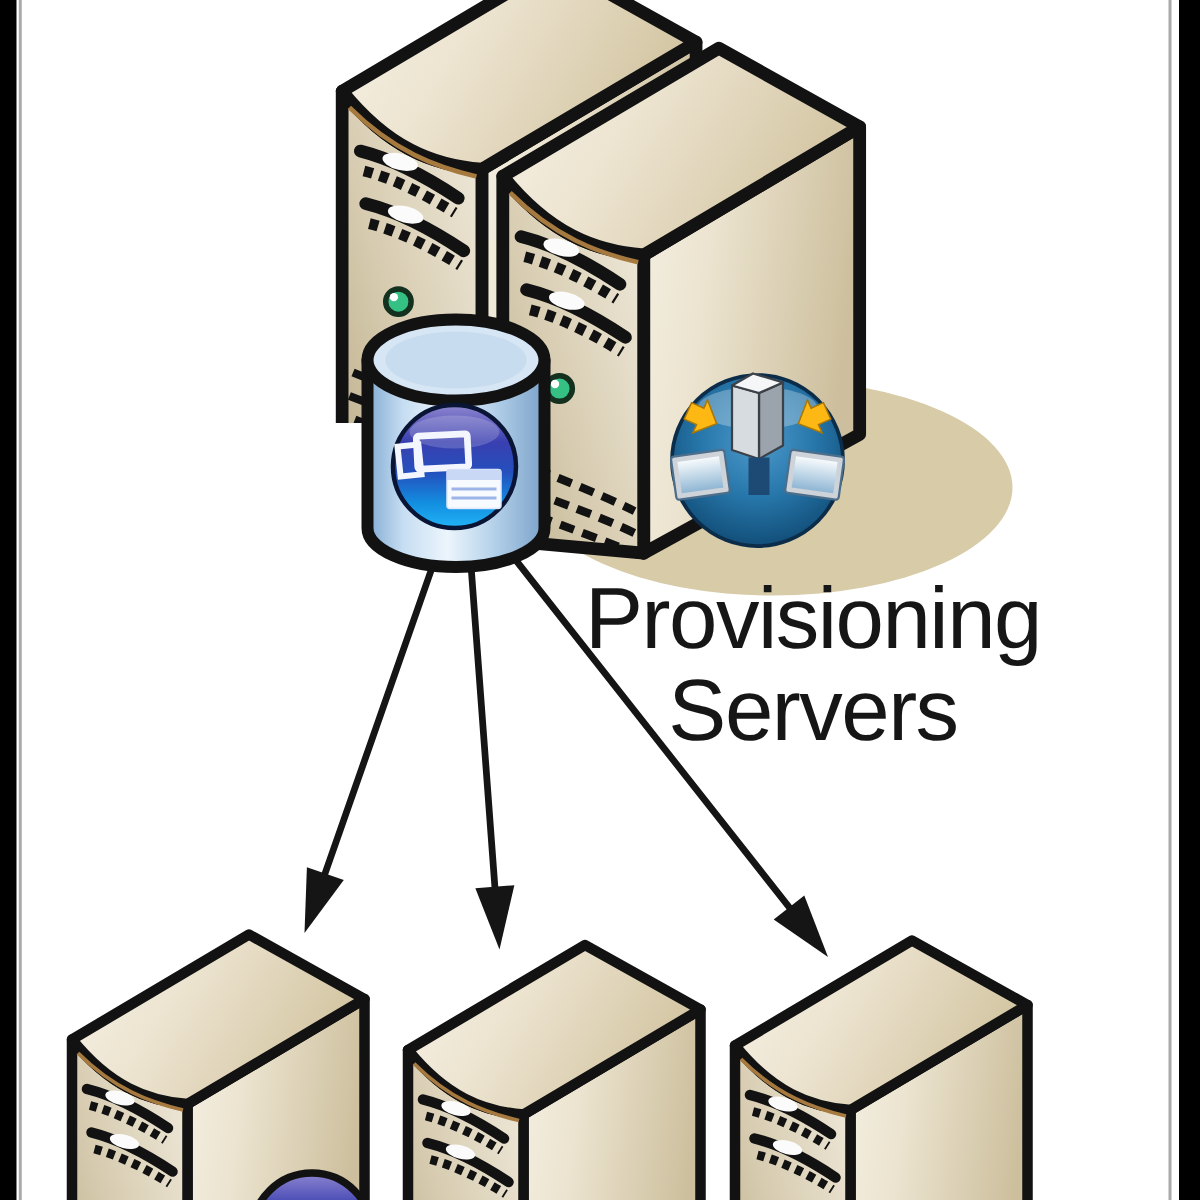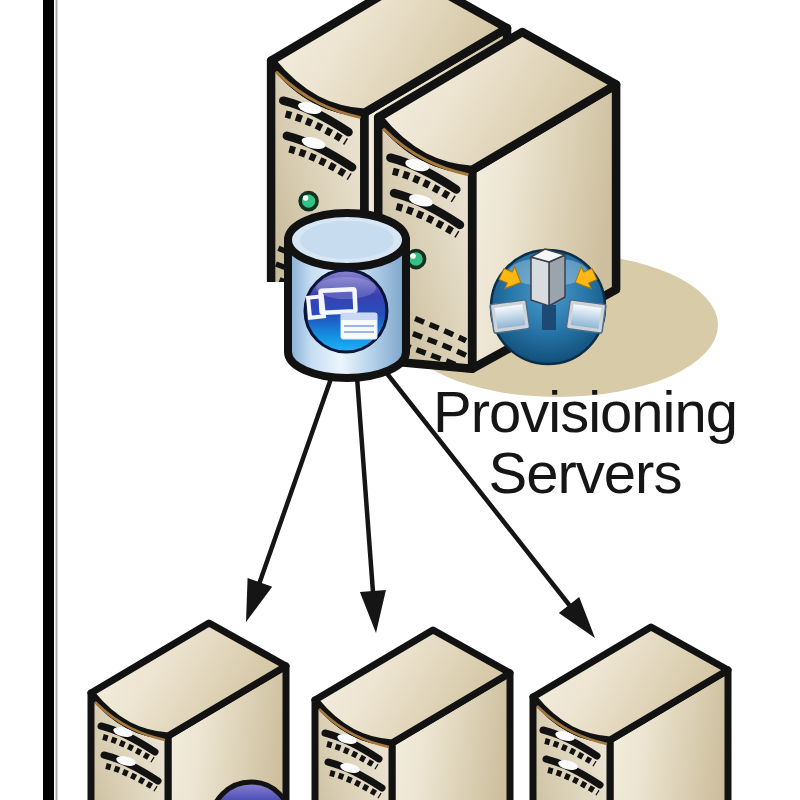--- a/index.html
+++ b/index.html
@@ -1,16 +1,16 @@
 <!DOCTYPE html>
 <html><head>
 <meta charset="utf-8">
 <style>
   html,body{margin:0;padding:0;width:800px;height:800px;background:#fff;overflow:hidden;}
-  #stage{width:708px;height:800px;position:relative;font-family:"Liberation Sans",sans-serif;padding-left:43px;}
+  #stage{width:708px;height:800px;position:relative;font-family:"Liberation Sans",sans-serif;}
   svg text{font-family:"Liberation Sans",sans-serif;}
 </style>
 </head>
 <body>
 
 <div id="stage">
 <svg width="800" height="800" viewBox="0 0 800 800" xmlns="http://www.w3.org/2000/svg">
   <defs>
     <linearGradient id="gRoof" x1="0" y1="0" x2="1" y2="0.35">
       <stop offset="0" stop-color="#f8f3e7"></stop>

